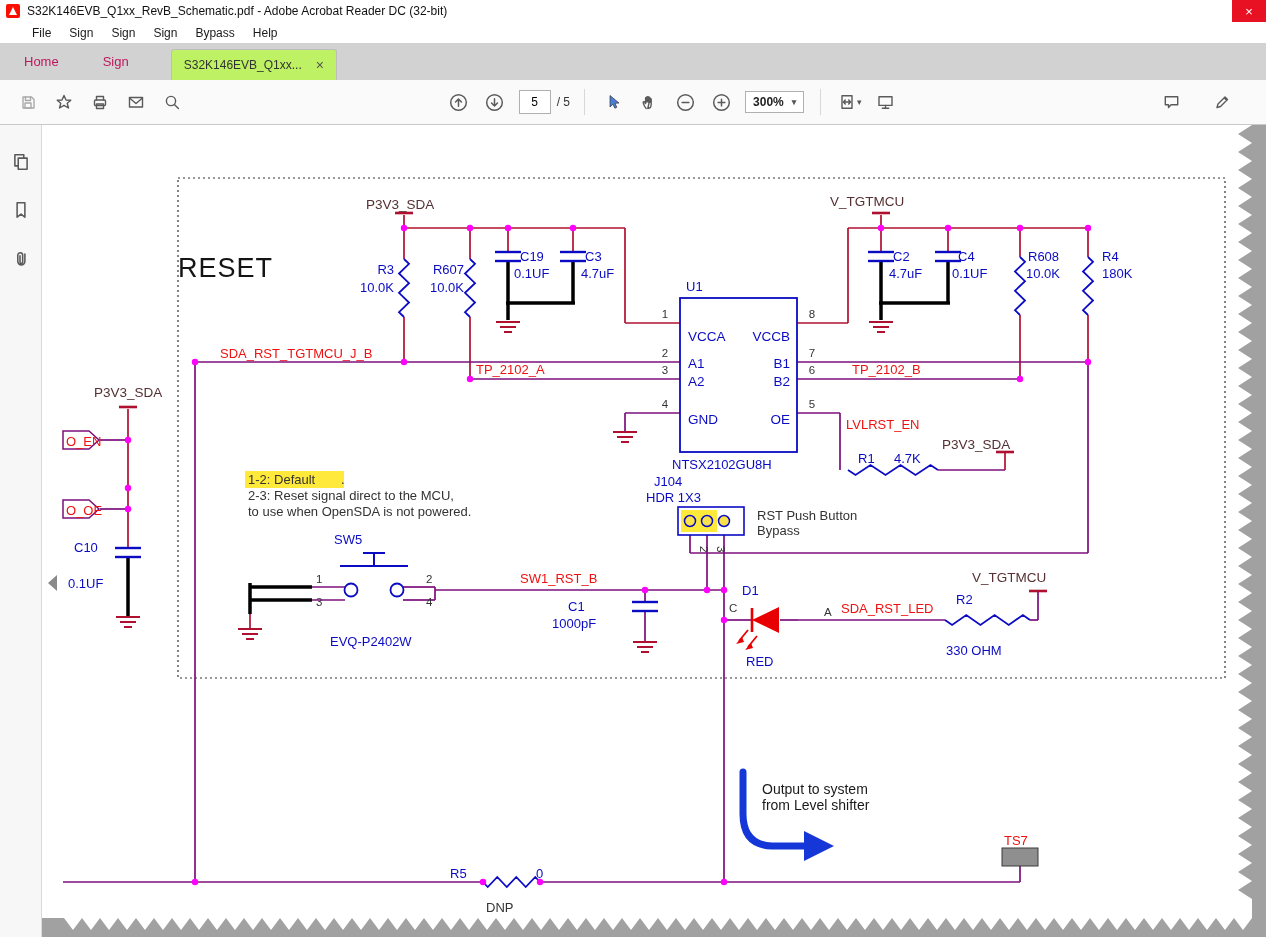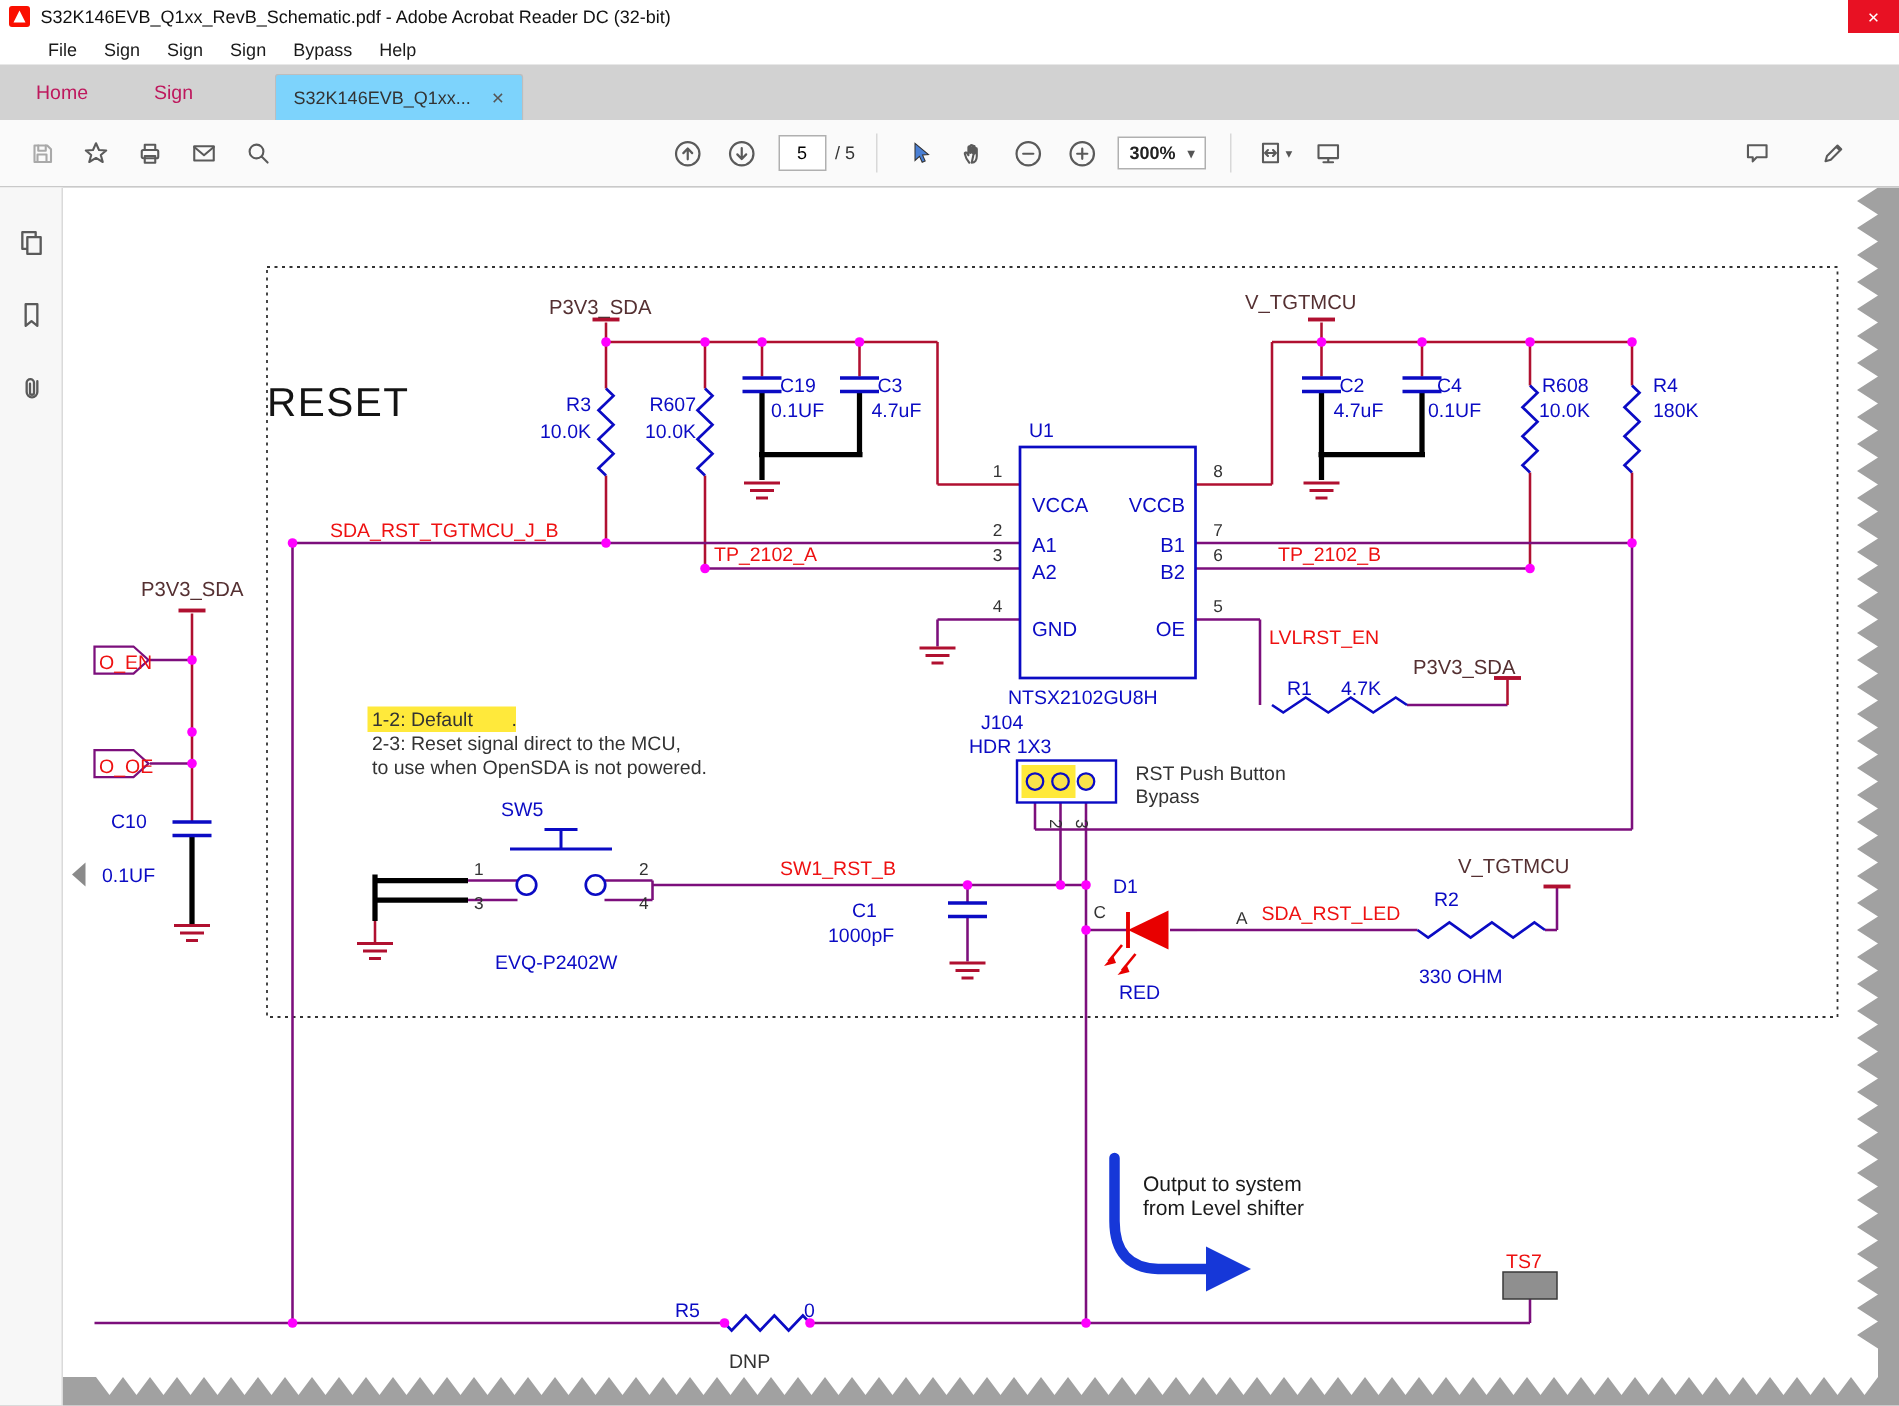--- a/index.html
+++ b/index.html
@@ -10,21 +10,21 @@
   #app-logo{width:14px;height:14px;background:#fa0f00;border-radius:2px;margin:0 7px 0 6px;
             display:flex;align-items:center;justify-content:center;flex:0 0 auto;}
   #app-logo svg{display:block;}
   #win-title{white-space:nowrap;}
   #win-close{margin-left:auto;width:34px;height:22px;background:#e81123;color:#fff;
              display:flex;align-items:center;justify-content:center;font-size:13px;}
   #menubar{height:21px;background:#ffffff;display:flex;align-items:center;padding-left:23px;font-size:12px;color:#1a1a1a;}
   .menu-item{padding:0 9px;}
   #tabbar{height:37px;background:#d2d2d2;display:flex;align-items:center;padding-left:2px;}
   .tab-plain{padding:0 22px;font-size:13px;color:#be185d;height:100%;display:flex;align-items:center;}
-  .tab-doc{height:30px;margin-left:32px;margin-top:7px;align-self:flex-end;background:#7dd3fc;
+  .tab-doc{height:30px;margin-left:20px;margin-top:7px;align-self:flex-end;background:#bef264;
            border:1px solid #bdbdbd;border-bottom:none;border-radius:3px 3px 0 0;
            display:flex;align-items:center;padding:0 12px;font-size:12px;color:#333;min-width:140px;}
   .tab-close{margin-left:14px;color:#555;font-size:14px;line-height:1;}
   #toolbar{height:44px;background:#fafafa;border-bottom:1px solid #c9c9c9;display:flex;align-items:center;padding:0 10px;}
   .tb-btn{width:36px;height:34px;display:flex;align-items:center;justify-content:center;background:none;border:none;padding:0;}
   .tb-group{display:flex;align-items:center;}
   .tb-center{margin:0 auto;display:flex;align-items:center;}
   .tb-right{display:flex;align-items:center;gap:14px;padding-right:16px;}
   .sep{width:1px;height:26px;background:#d8d8d8;margin:0 10px;}
   .icn{stroke:#5a5a5a;stroke-width:1.4;fill:none;stroke-linecap:round;stroke-linejoin:round;}

